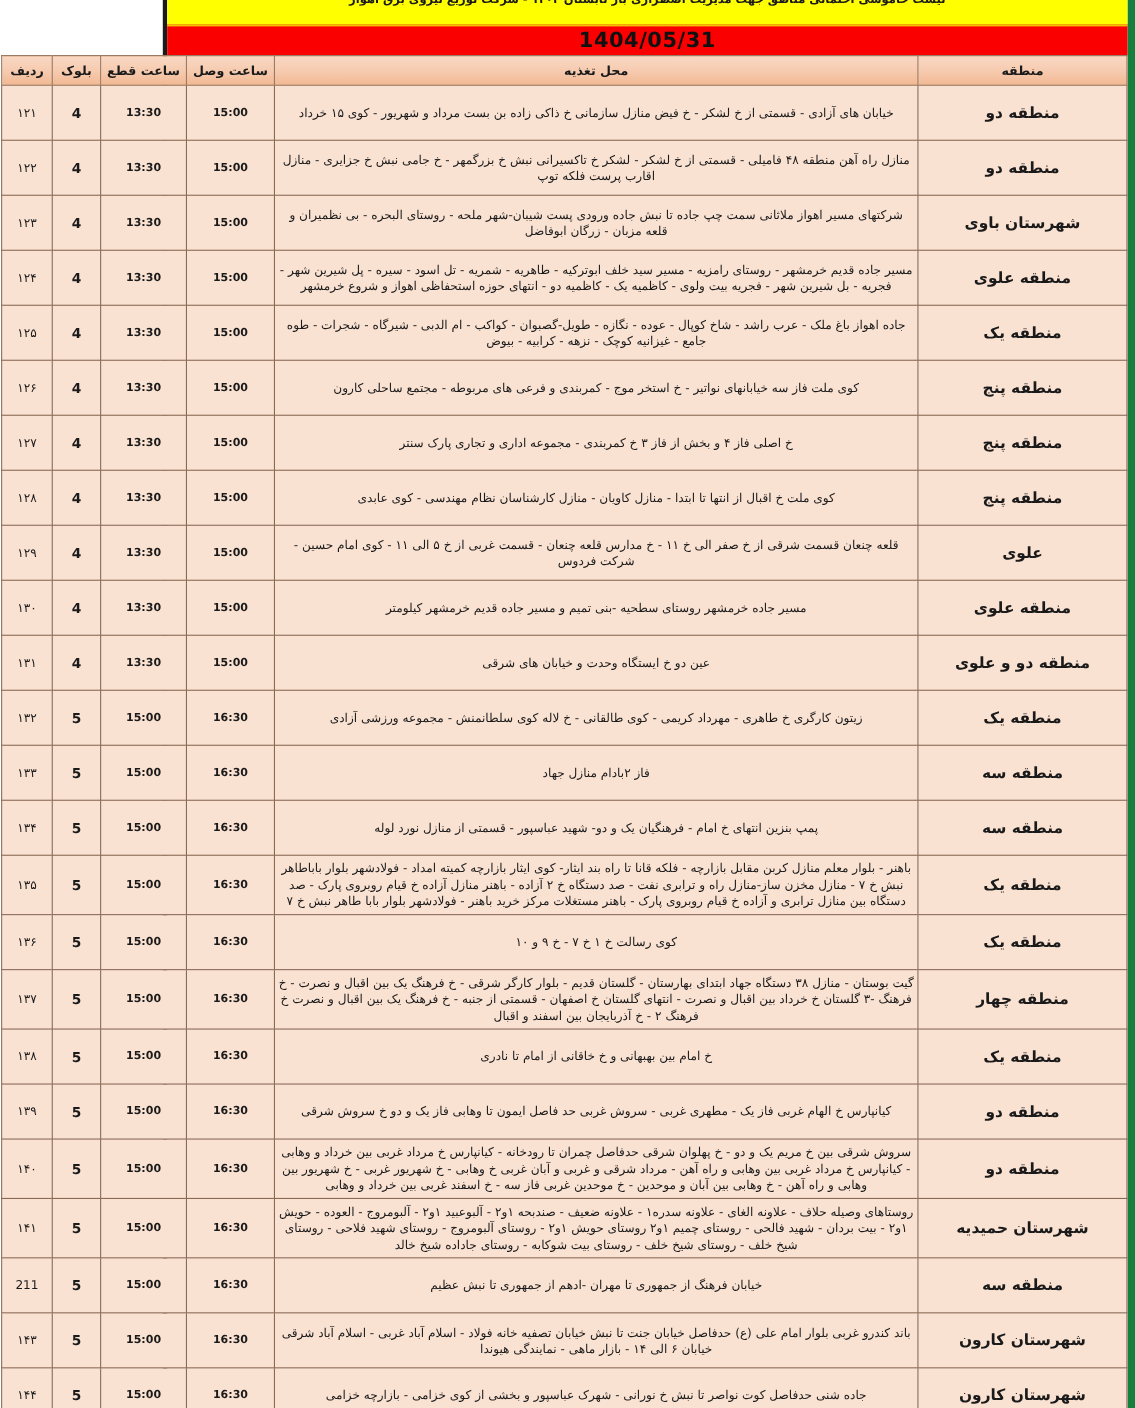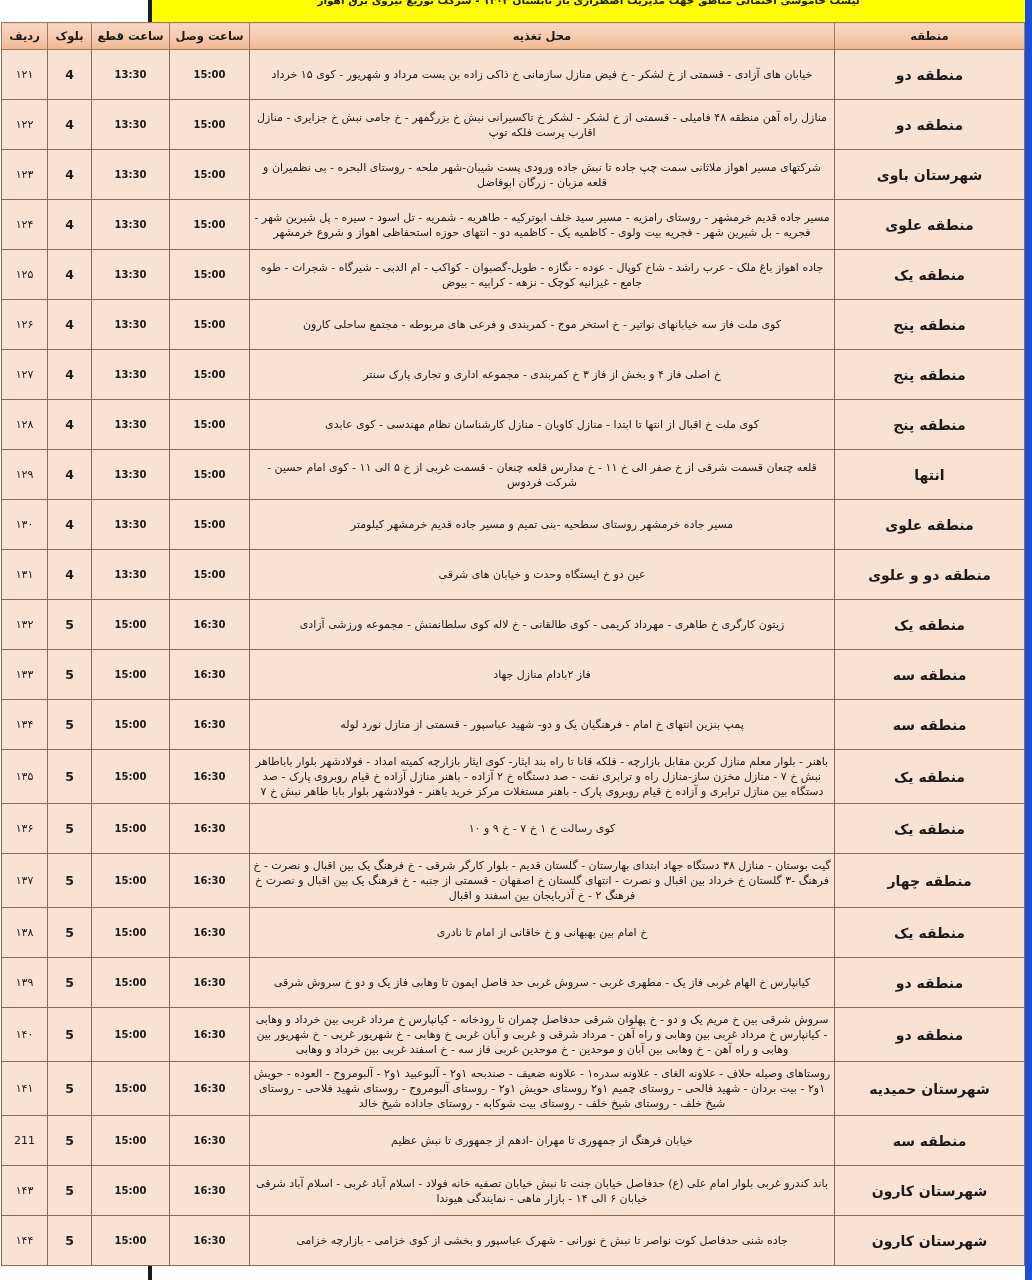--- a/index.html
+++ b/index.html
@@ -13,21 +13,21 @@
     overflow: hidden;
     font-family: "DejaVu Sans", "Liberation Sans", sans-serif;
   }
 
   #page {
     position: relative;
     width: 884px;
     height: 1280px;
     background: #ffffff;
     box-sizing: border-box;
-    border-right: 7px solid #1d4ed8;
+    border-right: 7px solid #15803d;
     border-left: 4px solid #1b1b1b;
   }
 
   
   .banner-yellow {
     height: 22px;
     background: #ffff00;
     color: #1a1a1a;
     font-size: 10.5px;
     font-weight: bold;
@@ -120,20 +120,23 @@
 </style>
 </head>
 <body>
 
 <div id="page">
 
   <div class="banner-yellow">
     <span>لیست خاموشی احتمالی مناطق جهت مدیریت اضطراری بار تابستان ۱۴۰۴ - شرکت توزیع نیروی برق اهواز</span>
   </div>
 
+  <div class="banner-red">
+    <span>1404/05/31</span>
+  </div>
 
   <table class="sched">
     <colgroup>
       <col class="c-region">
       <col class="c-place">
       <col class="c-on">
       <col class="c-off">
       <col class="c-block">
       <col class="c-row">
     </colgroup>
@@ -206,21 +209,21 @@
         </tr>
         <tr class="data-row">
           <td class="region">منطقه پنج</td>
           <td class="place">کوی ملت خ اقبال از انتها تا ابتدا - منازل کاویان - منازل کارشناسان نظام مهندسی - کوی عابدی</td>
           <td class="time">15:00</td>
           <td class="time">13:30</td>
           <td class="block">4</td>
           <td class="row-num">۱۲۸</td>
         </tr>
         <tr class="data-row">
-          <td class="region">انتها</td>
+          <td class="region">علوی</td>
           <td class="place">قلعه چنعان قسمت شرقی از خ صفر الی خ ۱۱ - خ مدارس قلعه چنعان - قسمت غربی از خ ۵ الی ۱۱ - کوی امام حسین - شرکت فردوس</td>
           <td class="time">15:00</td>
           <td class="time">13:30</td>
           <td class="block">4</td>
           <td class="row-num">۱۲۹</td>
         </tr>
         <tr class="data-row">
           <td class="region">منطقه علوی</td>
           <td class="place">مسیر جاده خرمشهر روستای سطحیه -بنی تمیم و مسیر جاده قدیم خرمشهر کیلومتر</td>
           <td class="time">15:00</td>

